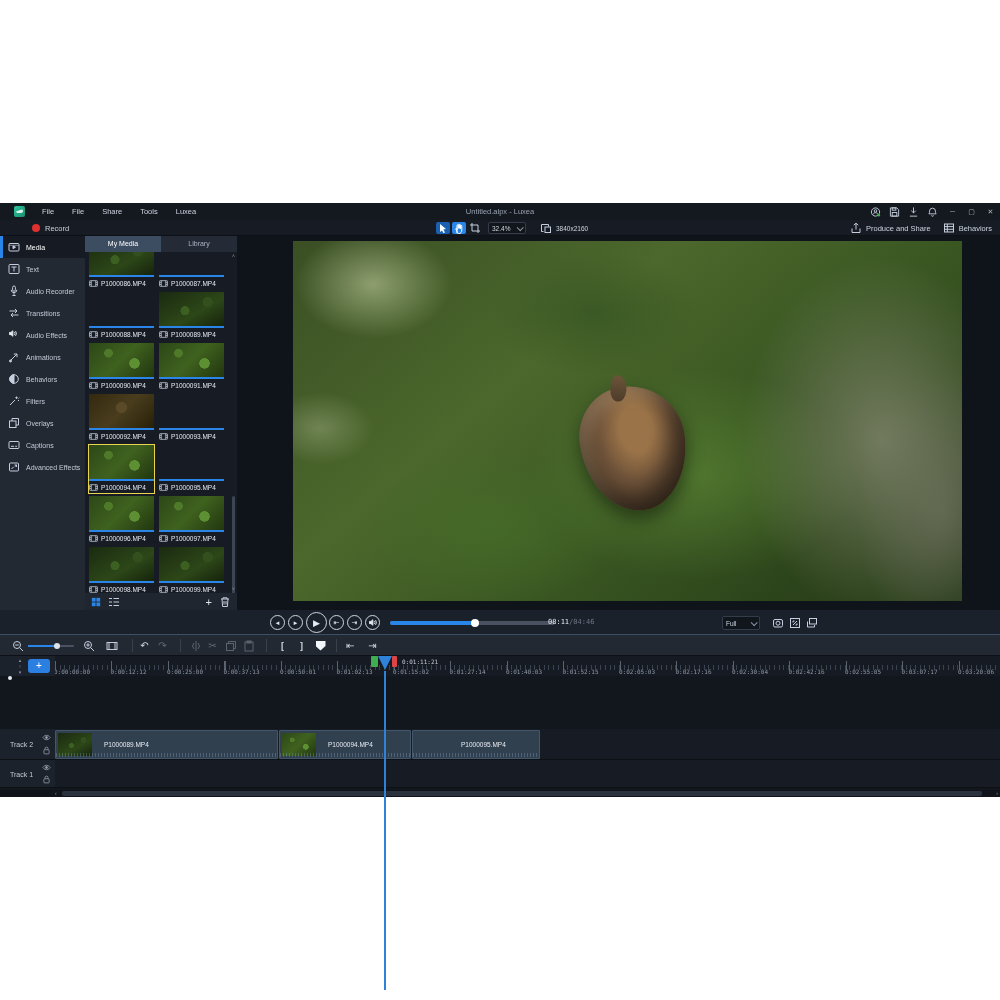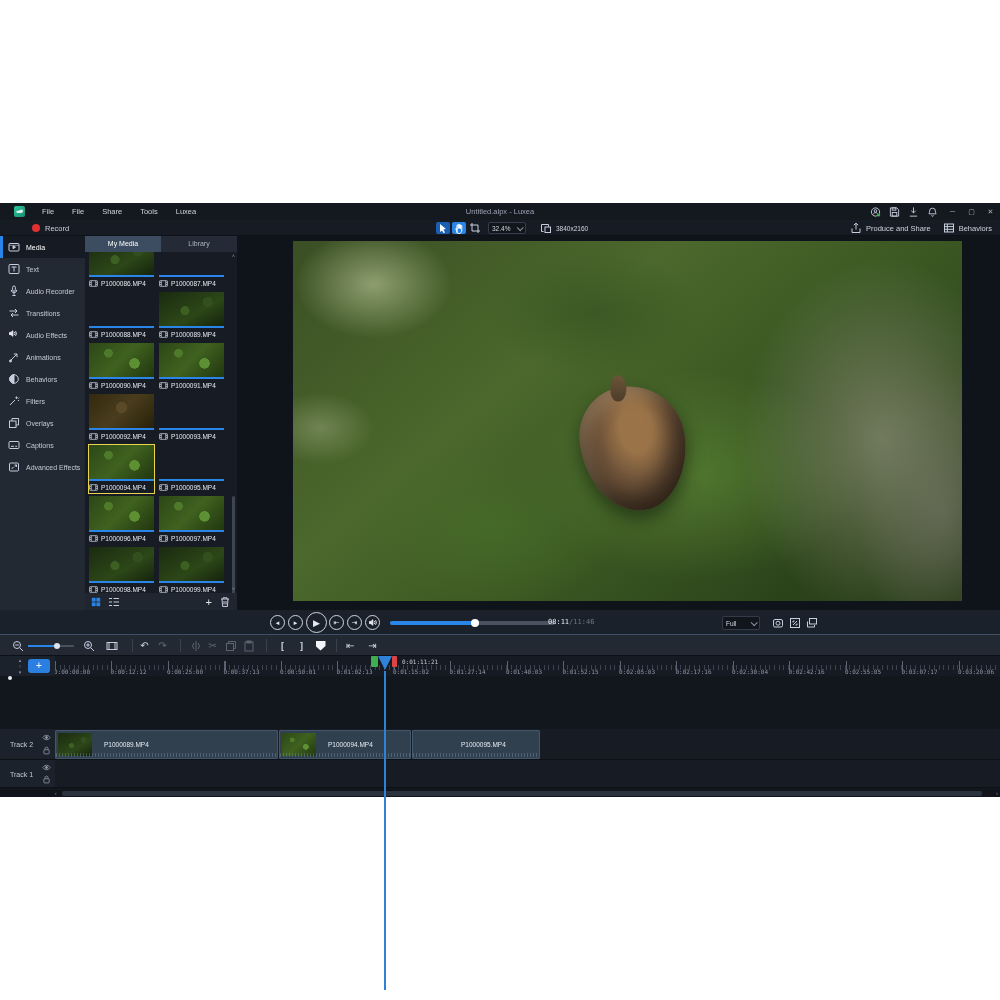--- a/index.html
+++ b/index.html
@@ -557,21 +557,21 @@
         <svg width="9" height="9" viewBox="0 0 12 12" fill="none" stroke="#e6ebf2" stroke-width="1.2">
           <path d="M2 4.5v3h2l2.5 2.2v-7.4L4 4.5z" fill="#e6ebf2"></path>
           <path d="M8.5 4a3 3 0 0 1 0 4M10 2.8a5 5 0 0 1 0 6.4"></path>
         </svg>
       </span>
   </div>
   <div class="bar-line">
     <div class="bar-fill"></div>
     <div class="bar-dot"></div>
   </div>
-  <div class="ptime"><span>08:11</span><span class="dim">/</span><span class="dim">11:46</span></div>
+  <div class="ptime"><span>08:11</span><span class="dim">/</span><span class="dim">04:46</span></div>
   <div class="full-dd">
     <span>Full</span>
       <span class="chev"></span>
   </div>
   <span class="pb-ico" style="left:772px">
       <svg width="12" height="12" viewBox="0 0 12 12" fill="none" stroke="#c6cede" stroke-width="1">
         <rect x="1.5" y="2.5" width="9" height="7.5" rx="1.5"></rect>
         <circle cx="6" cy="6.2" r="2"></circle>
       </svg>
     </span>

